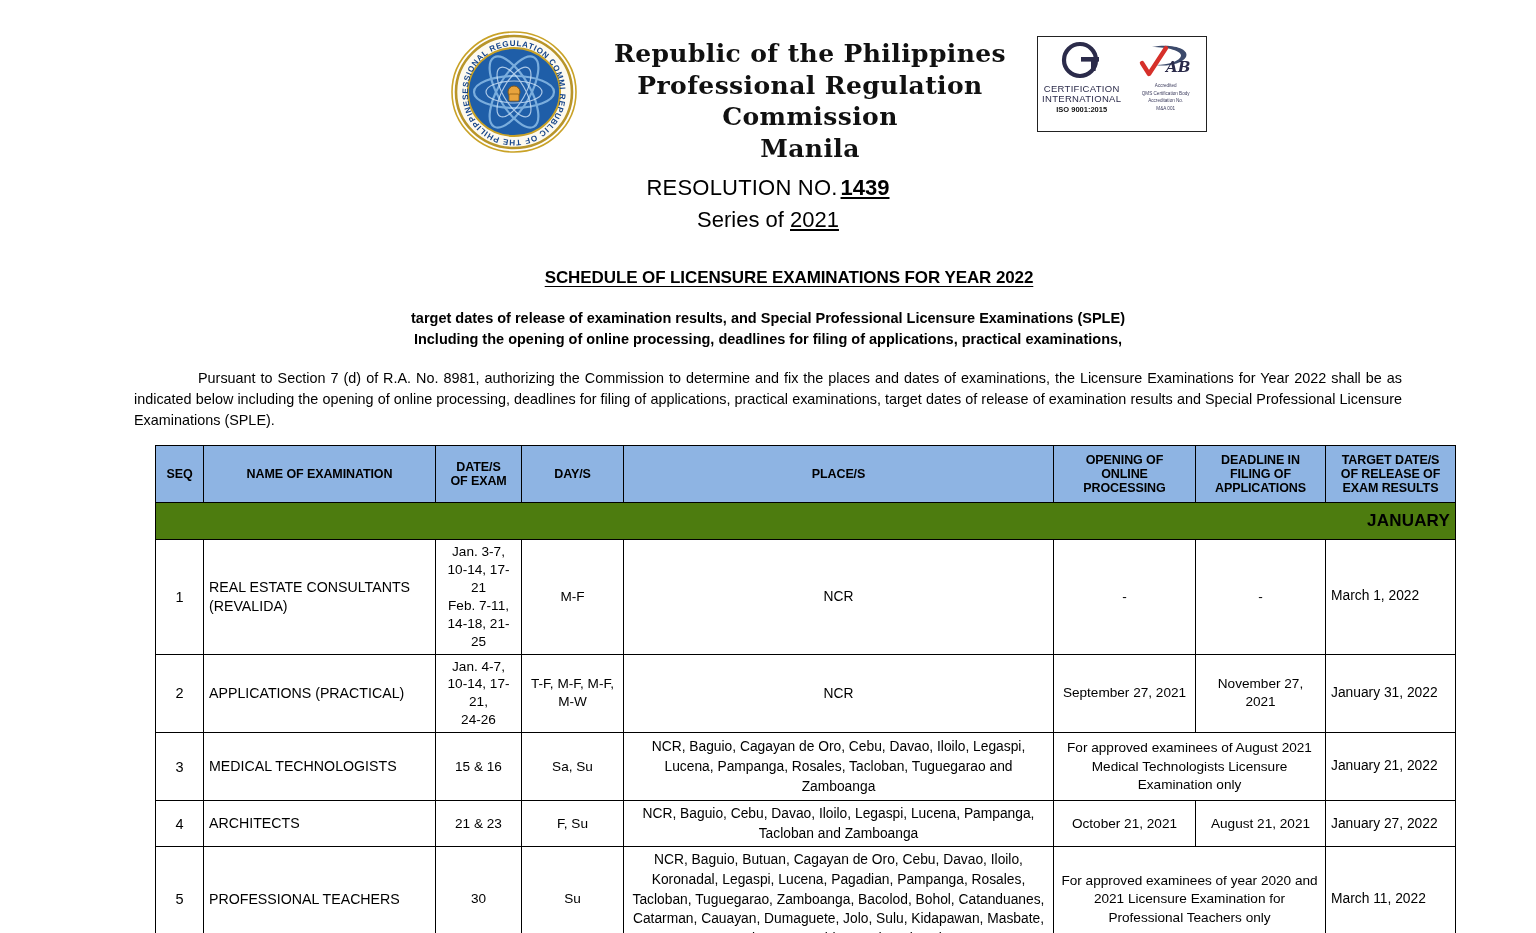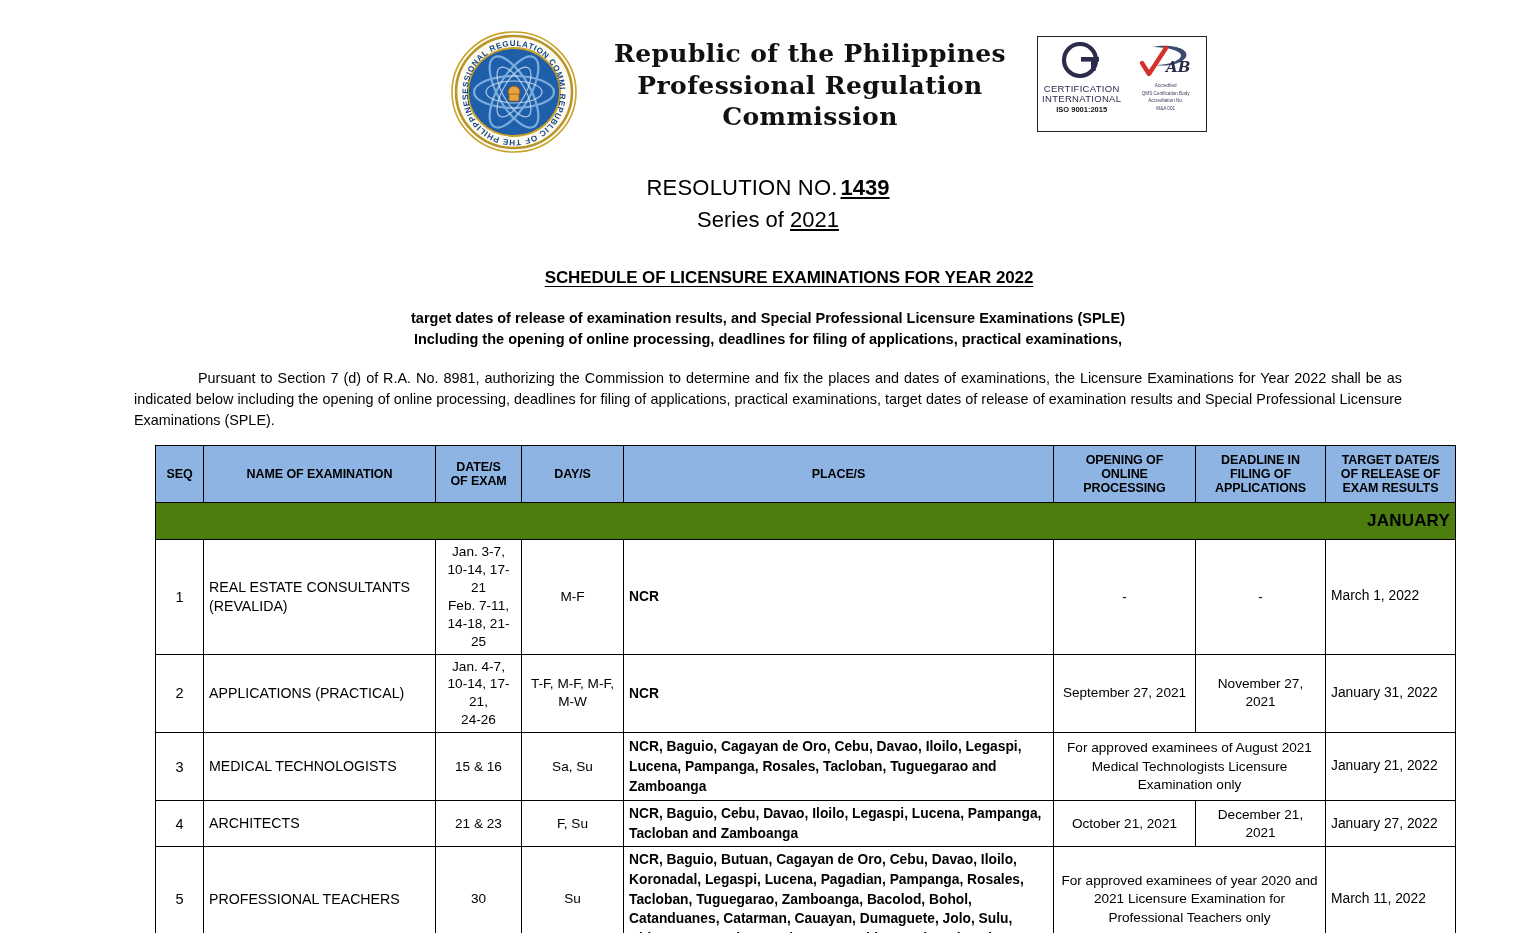--- a/index.html
+++ b/index.html
@@ -172,21 +172,21 @@
     text-align: right;
     font-weight: bold;
     font-size: 17px;
     height: 30px;
     letter-spacing: 0.2px;
   }
   td.c-seq   { text-align: center; font-size: 14.5px; }
   td.c-name  { text-align: left;   font-size: 14.2px; line-height: 1.35; }
   td.c-date  { text-align: center; font-size: 13.6px; line-height: 1.32; }
   td.c-day   { text-align: center; font-size: 13.6px; line-height: 1.32; }
-  td.c-place { text-align: left;   font-size: 13.8px; line-height: 1.42; font-weight: bold; }
+  td.c-place { text-align: center;   font-size: 13.8px; line-height: 1.42; }
   td.c-open,
   td.c-dead  { text-align: center; font-size: 13.6px; line-height: 1.35; }
   td.c-target{ font-size: 13.8px; line-height: 1.35; }
   td.merged-note { text-align: center; font-size: 13.6px; line-height: 1.35; }
 
   .r1 { height: 78px; }
   .r2 { height: 62px; }
   .r3 { height: 68px; }
   .r4 { height: 40px; }
   .r5 { height: 105px; }
@@ -220,20 +220,21 @@
       </text>
       <text font-family="Liberation Sans, sans-serif" font-size="8.1" font-weight="bold" fill="#16458a" letter-spacing="0.7">
         <textPath href="#sealBot" startOffset="50%" text-anchor="middle">REPUBLIC OF THE PHILIPPINES</textPath>
       </text>
     </svg>
   </div>
 
   <div class="agency-title">
     <div class="ln1">Republic of the Philippines</div>
     <div class="ln2">Professional Regulation Commission</div>
+    <div class="ln3">Manila</div>
   </div>
 
   <div class="cert-box">
     <div class="cert-left">
       <svg width="58" height="44" viewBox="0 0 58 44">
         <circle cx="27" cy="20" r="16" fill="none" stroke="#2b2b4a" stroke-width="4.2"></circle>
         <rect x="28" y="17" width="18" height="4.6" fill="#2b2b4a"></rect>
         <rect x="38" y="17" width="4.6" height="14" fill="#2b2b4a"></rect>
       </svg>
       <div class="cert-txt1">CERTIFICATION</div>
@@ -357,21 +358,21 @@
         <td class="c-target">January 21, 2022</td>
       </tr>
 
       <tr class="r4">
         <td class="c-seq">4</td>
         <td class="c-name">ARCHITECTS</td>
         <td class="c-date">21 &amp; 23</td>
         <td class="c-day">F, Su</td>
         <td class="c-place">NCR, Baguio, Cebu, Davao, Iloilo, Legaspi, Lucena, Pampanga, Tacloban and Zamboanga</td>
         <td class="c-open">October 21, 2021</td>
-        <td class="c-dead">December 21, 2021</td>
+        <td class="c-dead">August 21, 2021</td>
         <td class="c-target">January 27, 2022</td>
       </tr>
 
       <tr class="r5">
         <td class="c-seq">5</td>
         <td class="c-name">PROFESSIONAL TEACHERS</td>
         <td class="c-date">30</td>
         <td class="c-day">Su</td>
         <td class="c-place">NCR, Baguio, Butuan, Cagayan de Oro, Cebu, Davao, Iloilo, Koronadal, Legaspi, Lucena, Pagadian, Pampanga, Rosales, Tacloban, Tuguegarao, Zamboanga, Bacolod, Bohol, Catanduanes, Catarman, Cauayan, Dumaguete, Jolo, Sulu, Kidapawan, Masbate, Palawan, Romblon, and Tawi-tawi</td>
         <td class="merged-note" colspan="2">For approved examinees of year 2020 and 2021 Licensure Examination for Professional Teachers only</td>

